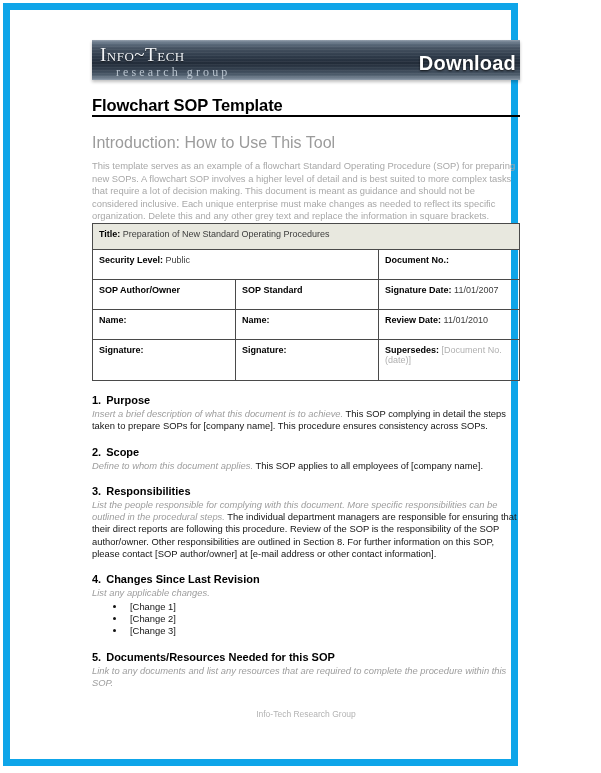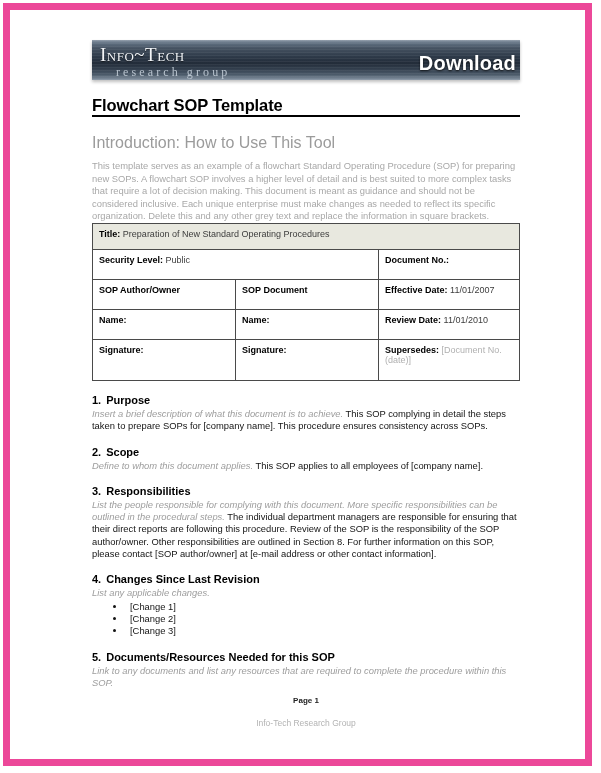--- a/index.html
+++ b/index.html
@@ -11,23 +11,23 @@
     width: 601px;
     height: 773px;
     font-family: "Liberation Sans", sans-serif;
     overflow: hidden;
   }
 
   .page-frame {
     position: absolute;
     left: 3px;
     top: 3px;
-    width: 589px;
+    width: 515px;
     height: 763px;
-    border: 7px solid #ec4899;
+    border: 7px solid #0ea5e9;
     box-sizing: border-box;
     background: #8b5cf6;
   }
 
   .page-inner {
     position: absolute;
     left: 0; top: 0;
     width: 100%; height: 100%;
     background: #ffffff;
   }
@@ -249,24 +249,24 @@
             <td>
               <span class="lbl">Document No.:</span>
               <span class="val"></span>
             </td>
           </tr>
           <tr>
             <td>
               <span class="lbl">SOP Author/Owner</span>
             </td>
             <td>
-              <span class="lbl">SOP Document</span>
-            </td>
-            <td>
-              <span class="lbl">Effective Date:</span>
+              <span class="lbl">SOP Standard</span>
+            </td>
+            <td>
+              <span class="lbl">Signature Date:</span>
               <span class="val">11/01/2007</span>
             </td>
           </tr>
           <tr>
             <td>
               <span class="lbl">Name:</span>
             </td>
             <td>
               <span class="lbl">Name:</span>
             </td>
@@ -326,18 +326,17 @@
       <div class="section">
         <div class="section-heading">
           <span class="num">5.</span><span>Documents/Resources Needed for this SOP</span>
         </div>
         <div class="section-body"><span class="hint">Link to any documents and list any resources that are required to complete the procedure within this SOP.</span></div>
       </div>
 
     </div>
 
     <div class="footer">
-      <div class="page-num">Page 1</div>
       <div class="org-name">Info-Tech Research Group</div>
     </div>
 
   </div>
 </div>
 
 </body></html>

